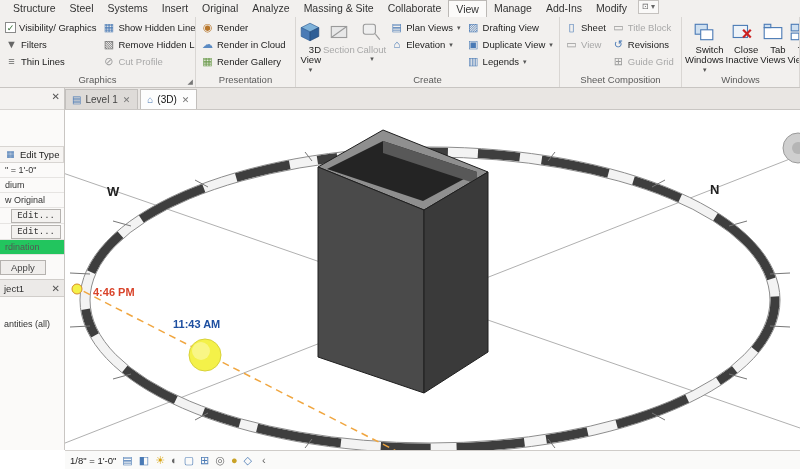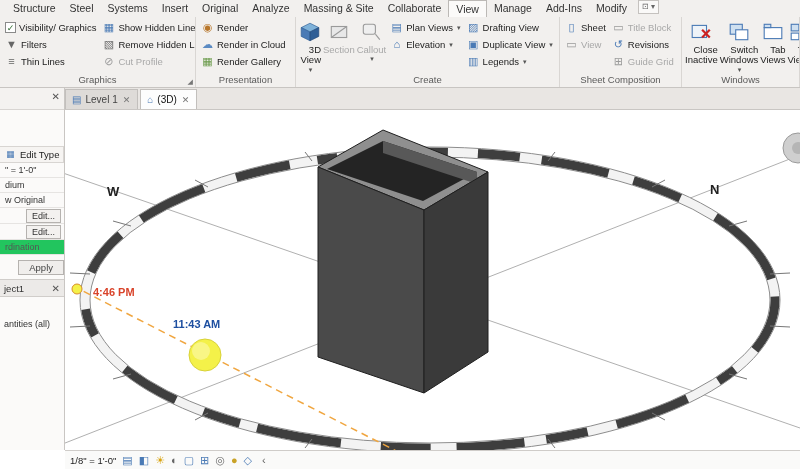--- a/index.html
+++ b/index.html
@@ -34,23 +34,23 @@
   .dtab.active { background:#fdfdfd; color:#111; }
   .dtab .x { color:#777; font-size:9px; padding:0 1px; }
   .dtab .ticon { font-size:10px; color:#4a7ab5; }
 
   
   .lstrip { position:absolute; top:88px; left:0; width:65px; height:362px; background:#fbfaf9; border-right:1px solid #c9c6c3; overflow:hidden; }
   .lhead { height:22px; border-bottom:1px solid #d8d5d2; position:relative; background:#f4f2f0; }
   .lhead .x, .bhead .x { position:absolute; right:4px; top:4px; font-size:10px; color:#555; line-height:10px; }
   .prow { height:15px; line-height:15px; font-size:9px; border-bottom:1px solid #e6e4e2; padding-left:5px; white-space:nowrap; overflow:hidden; color:#333; }
   .prow.header { background:#22c55e; color:#555; }
-  .pbtnrow { height:16px; border-bottom:1px solid #e6e4e2; display:flex; align-items:center; justify-content:flex-end; padding-right:3px; }
+  .pbtnrow { height:16px; border-bottom:1px solid #e6e4e2; display:flex; align-items:center; justify-content:flex-end; padding-right:3px;font-family:Liberation Mono, monospace; }
   .pbtn { border:1px solid #b5b2af; background:#f3f1ef; font-size:9px; padding:0 5px; line-height:12px; color:#333; }
-  .applyrow { height:24px; display:flex; align-items:center; justify-content:flex-end; }
+  .applyrow { height:24px; display:flex; align-items:center; justify-content:flex-start; }
   .applybtn { border:1px solid #b5b2af; background:#f0eeec; font-size:9.5px; padding:1px 10px; color:#444; }
   .bhead { height:18px; position:relative; background:#eceae8; border-top:1px solid #d0cdca; border-bottom:1px solid #d0cdca; font-size:9.5px; line-height:17px; padding-left:4px; color:#333; }
   .bitem { margin-top:22px; font-size:9px; padding-left:4px; color:#333; white-space:nowrap; }
   .edit-type-row { height:17px; display:flex; align-items:center; gap:3px; font-size:9.5px; border:1px solid #d8d5d2; border-left:none; margin-top:36px; padding-left:4px; background:#f6f4f2; }
 
   
   .canvas { position:absolute; top:110px; left:65px; width:735px; height:340px; background:#ffffff; overflow:hidden; }
 
   
   .vcb { position:absolute; top:450px; left:65px; width:735px; height:19px; background:#fafaf9; border-top:1px solid #cfccc9; display:flex; align-items:center; gap:6px; padding-left:5px; font-size:9.5px; }
@@ -231,33 +231,33 @@
           </div>
         </div>
       </div>
       <div class="plabel"><span>Sheet Composition</span></div>
     </div>
 
     <div class="panel" style="flex:1">
       <div class="pc">
         <div class="bbtn" style="width:40px">
           <svg class="bico" viewBox="0 0 20 20">
+            <rect x="2" y="3" width="11" height="9" fill="#cfe0f0" stroke="#4a7ab5"></rect>
+            <rect x="7" y="8" width="11" height="9" fill="#ffffff" stroke="#4a7ab5"></rect>
+          </svg>
+          <span>Switch Windows</span>
+          <span class="dd">▾</span>
+        </div>
+        <div class="bbtn" style="width:40px">
+          <svg class="bico" viewBox="0 0 20 20">
             <rect x="2" y="4" width="13" height="11" fill="#eef3f8" stroke="#4a7ab5"></rect>
             <line x1="11" y1="8" x2="18" y2="15" stroke="#cc2222" stroke-width="2"></line>
             <line x1="18" y1="8" x2="11" y2="15" stroke="#cc2222" stroke-width="2"></line>
           </svg>
           <span>Close Inactive</span>
-        </div>
-        <div class="bbtn" style="width:40px">
-          <svg class="bico" viewBox="0 0 20 20">
-            <rect x="2" y="3" width="11" height="9" fill="#cfe0f0" stroke="#4a7ab5"></rect>
-            <rect x="7" y="8" width="11" height="9" fill="#ffffff" stroke="#4a7ab5"></rect>
-          </svg>
-          <span>Switch Windows</span>
-          <span class="dd">▾</span>
         </div>
         <div class="bbtn" style="width:32px">
           <svg class="bico" viewBox="0 0 20 20">
             <rect x="2" y="6" width="16" height="10" fill="#ffffff" stroke="#4a7ab5"></rect>
             <rect x="2" y="3" width="6" height="3" fill="#cfe0f0" stroke="#4a7ab5"></rect>
           </svg>
           <span>Tab Views</span>
         </div>
         <div class="bbtn" style="width:32px">
           <svg class="bico" viewBox="0 0 20 20">

